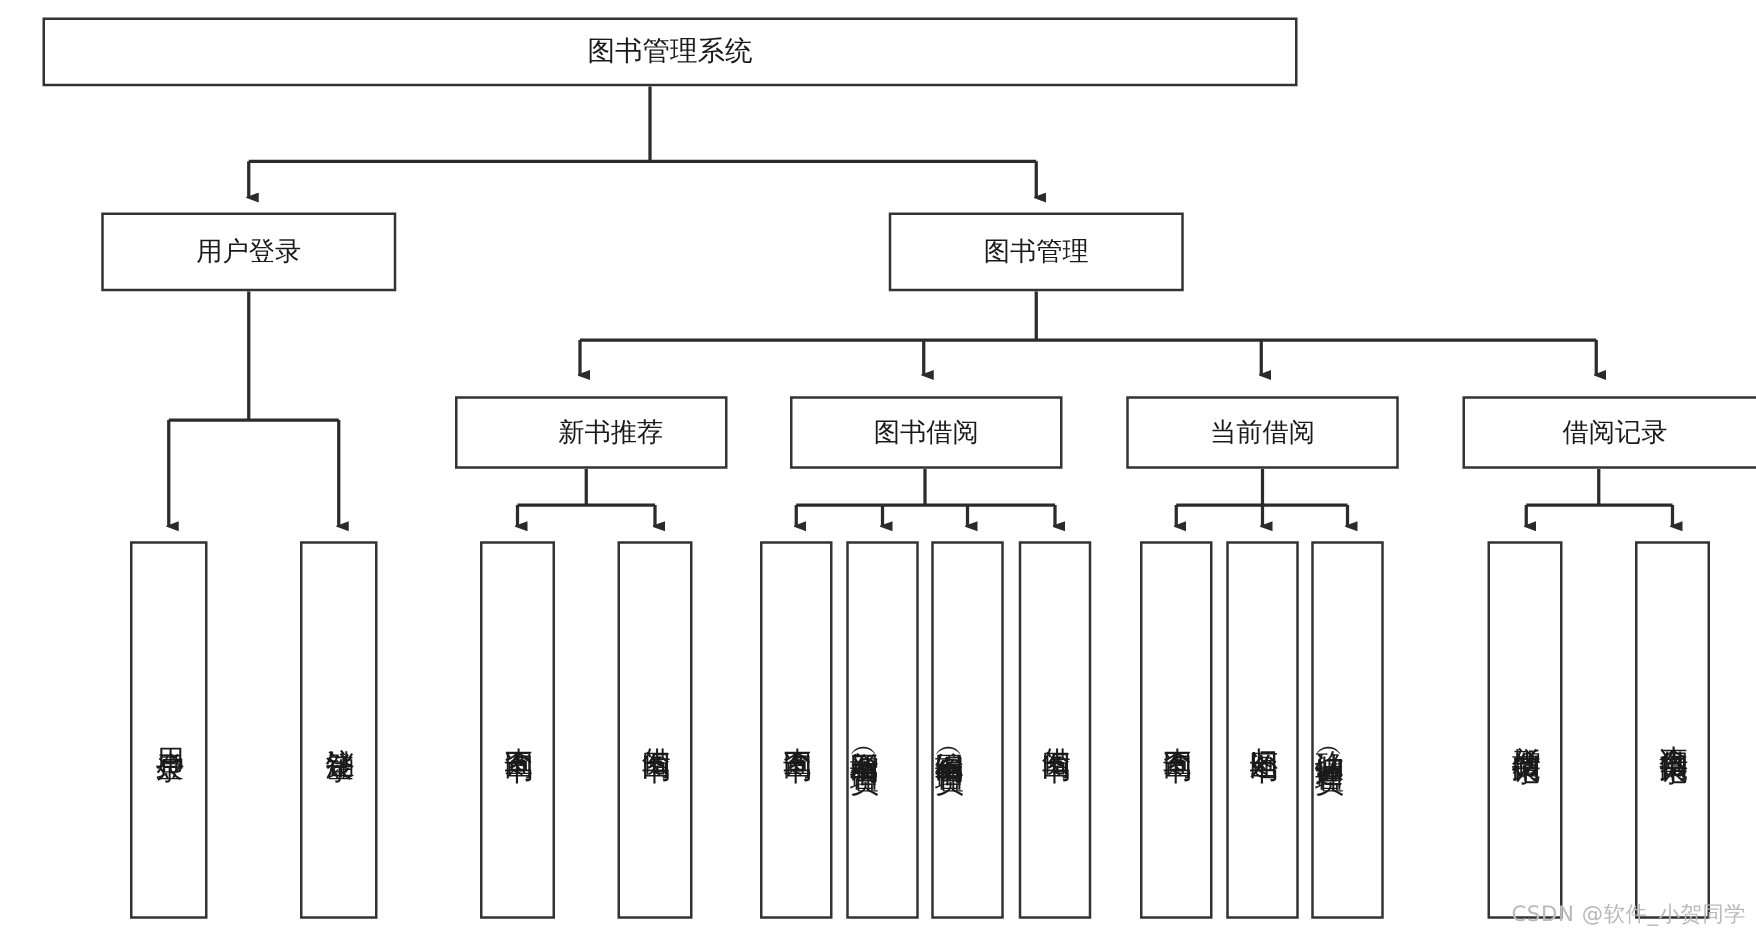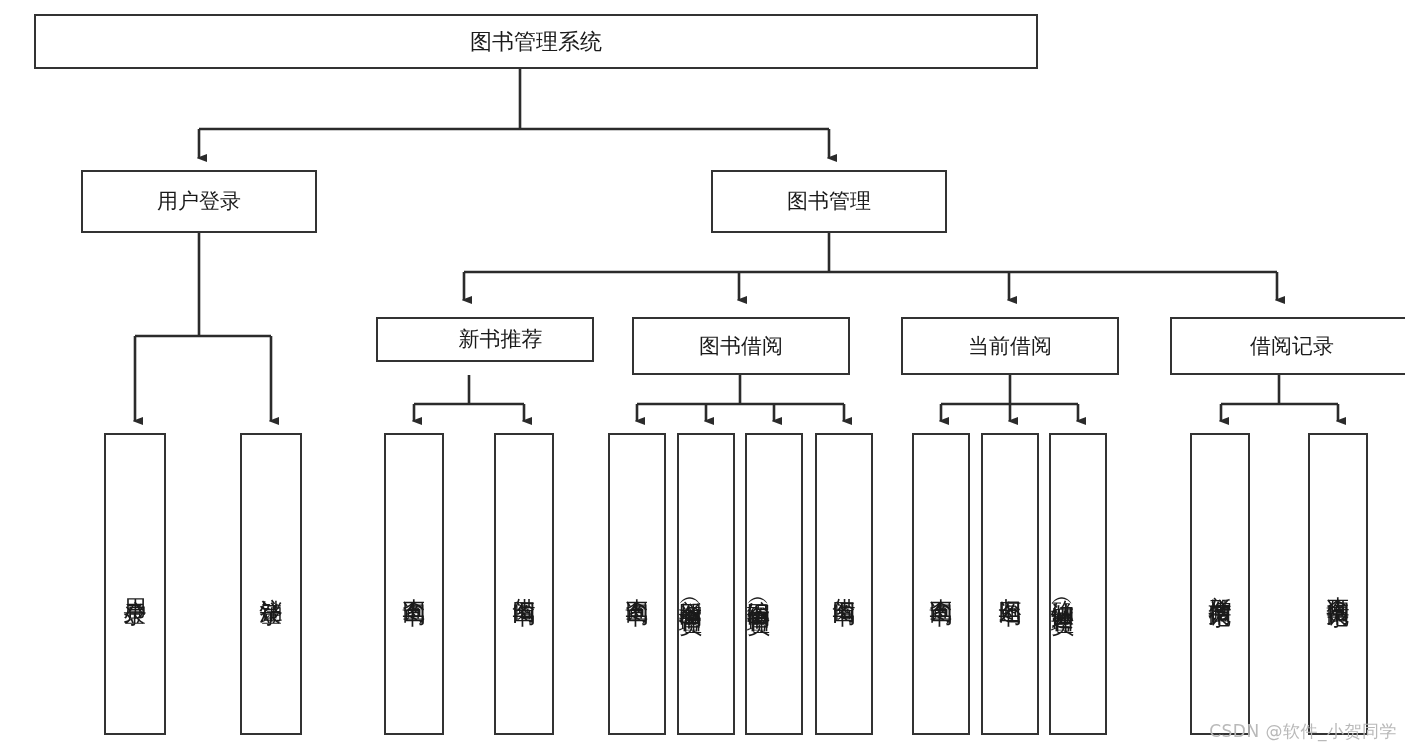--- a/index.html
+++ b/index.html
@@ -141,21 +141,21 @@
   </div>
 
   <div class="node horiz" style="left:81px; top:170px; width:236px; height:63px;">
     <span class="lbl">用户登录</span>
   </div>
 
   <div class="node horiz" style="left:711px; top:170px; width:236px; height:63px;">
     <span class="lbl">图书管理</span>
   </div>
 
-  <div class="node horiz" style="left:376px; top:317px; width:218px; height:45px;padding-left:31px;">
+  <div class="node horiz" style="left:364px; top:317px; width:218px; height:58px;padding-left:31px;">
     <span class="lbl">新书推荐</span>
   </div>
 
   <div class="node horiz" style="left:632px; top:317px; width:218px; height:58px;">
     <span class="lbl">图书借阅</span>
   </div>
 
   <div class="node horiz" style="left:901px; top:317px; width:218px; height:58px;">
     <span class="lbl">当前借阅</span>
   </div>

